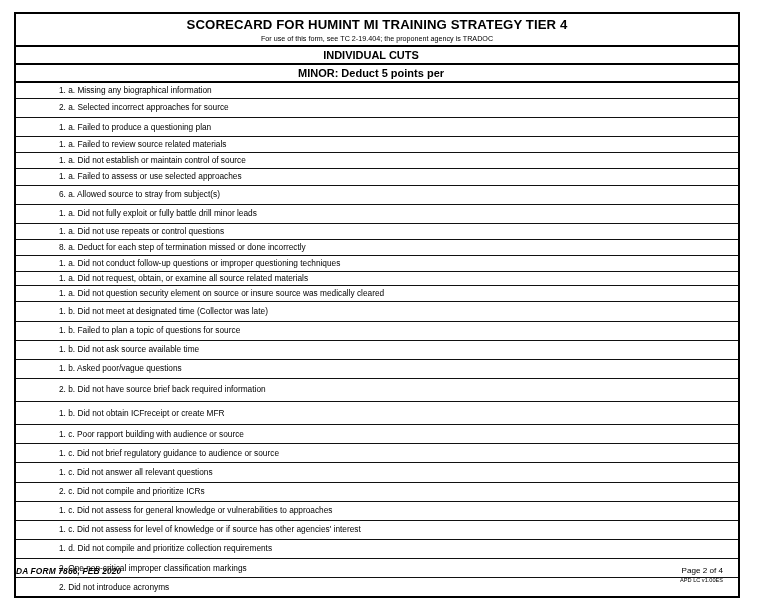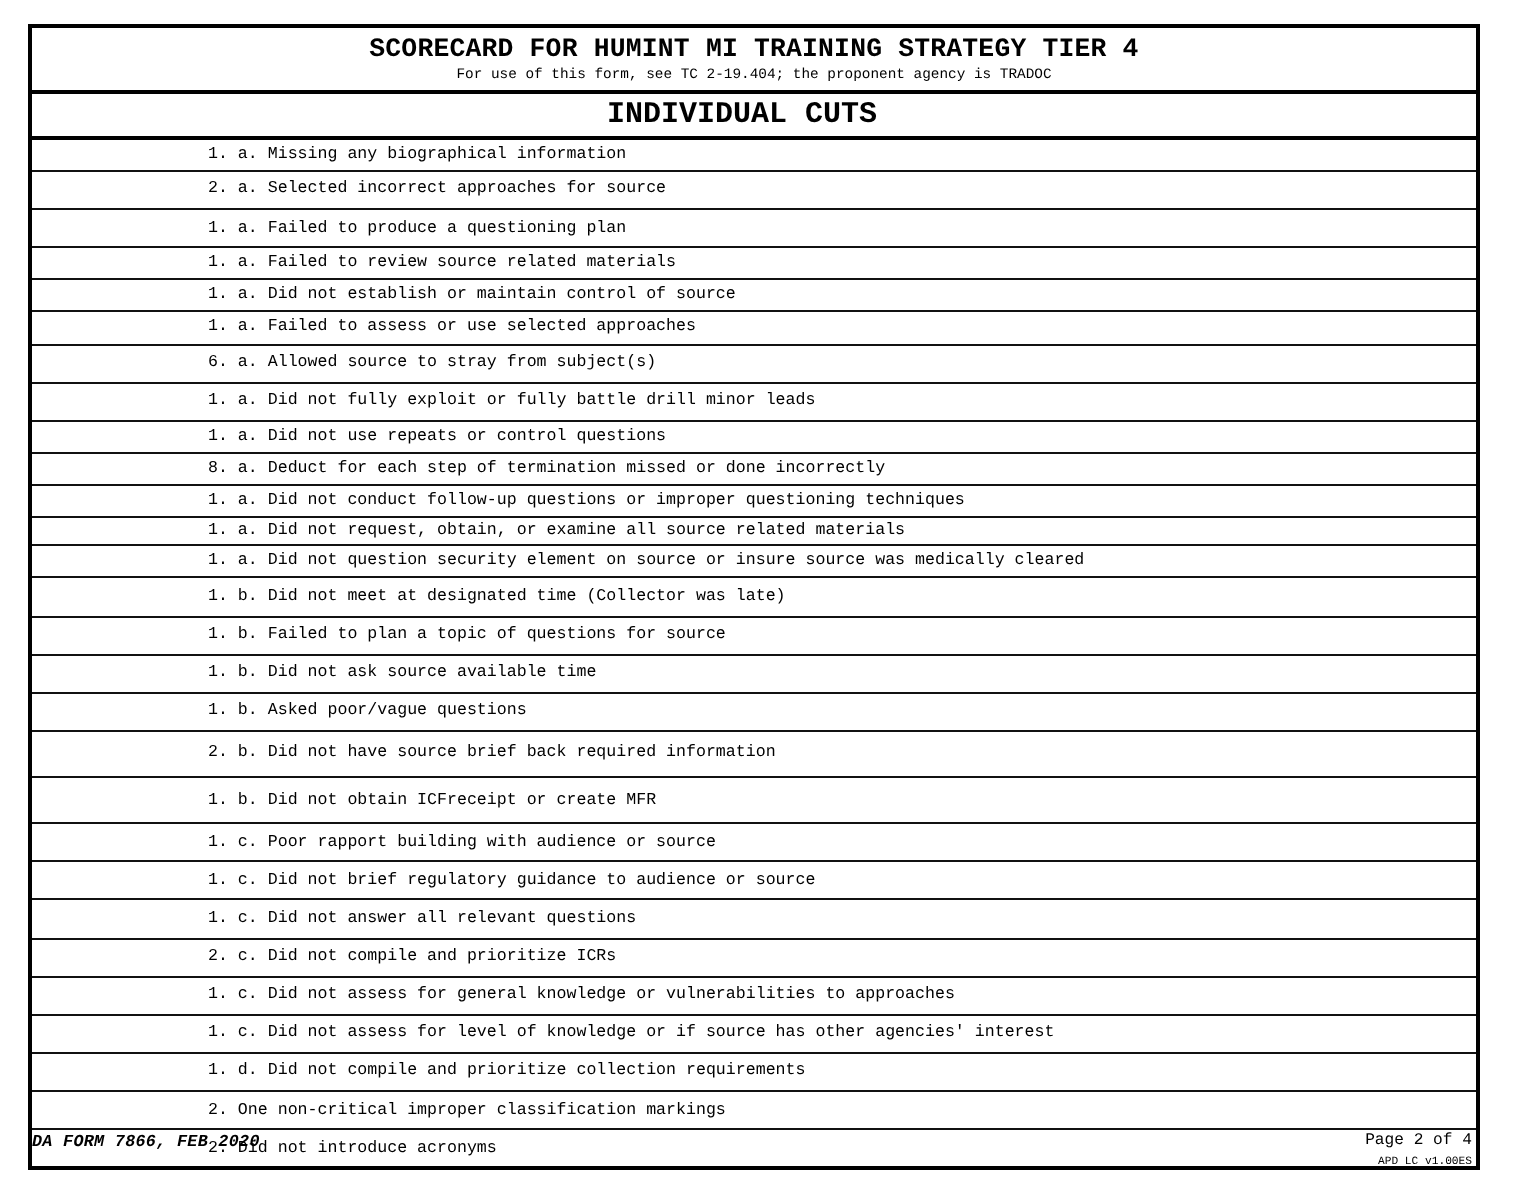--- a/index.html
+++ b/index.html
@@ -13,21 +13,20 @@
     font-family: "Liberation Sans", sans-serif;
     color: #000000;
     overflow: hidden;
   }
   .page {
     position: relative;
     width: 768px;
     height: 514px;
     box-sizing: border-box;
     padding: 12px 28px 0 14px;
-    font-family: Liberation Mono, monospace;
   }
 
   
   .form-table {
     width: 726px;
     border: 2px solid #000;
     border-collapse: collapse;
     box-sizing: border-box;
   }
 
@@ -46,37 +45,36 @@
     font-size: 7.2px;
     font-weight: normal;
     line-height: 1.25;
     margin-top: 1px;
   }
 
   .band-cell {
     border-bottom: 2px solid #000;
     text-align: center;
     padding: 2px 16px 2px 4px;
-    font-size: 15px;
+    font-size: 11px;
     font-weight: bold;
   }
 
   .item-row td {
     border-bottom: 1.6px solid #111;
     padding: 0;
   }
   .item-row:last-child td {
     border-bottom: none;
   }
   .item-text {
     font-size: 8.3px;
     padding-left: 43px;
     line-height: 1.1;
     white-space: nowrap;
-    margin-left: 45px;
   }
   
   .h-a .item-text { padding-top: 3px;   padding-bottom: 3px; }
   .h-b .item-text { padding-top: 4.5px; padding-bottom: 4.5px; }
   .h-c .item-text { padding-top: 6.5px; padding-bottom: 6.5px; }
   .h-d .item-text { padding-top: 2px;   padding-bottom: 2px; }
 
   
   .footer {
     position: absolute;
@@ -89,21 +87,21 @@
     position: absolute;
     left: 2px;
     top: 0;
     font-size: 8.4px;
     font-weight: bold;
     font-style: italic;
     letter-spacing: 0.15px;
   }
   .footer-right {
     position: absolute;
-    right: 4px;
+    right: 17px;
     top: 0;
     text-align: right;
   }
   .page-num {
     font-size: 8.1px;
     line-height: 1.2;
   }
   .apd-code {
     font-size: 5.6px;
     line-height: 1.3;
@@ -122,20 +120,23 @@
         <td class="title-cell">
           <div class="form-title">SCORECARD FOR HUMINT MI TRAINING STRATEGY TIER 4</div>
           <div class="form-subtitle">For use of this form, see TC 2-19.404; the proponent agency is  TRADOC</div>
         </td>
       </tr>
 
       <tr>
         <td class="band-cell">INDIVIDUAL CUTS</td>
       </tr>
 
+      <tr>
+        <td class="band-cell">MINOR: Deduct 5 points per</td>
+      </tr>
 
     </tbody>
     <tbody id="items-body">
         <tr class="item-row h-a">
           <td>
             <div class="item-text">1. a. Missing any biographical information</div>
           </td>
         </tr>
         <tr class="item-row h-b">
           <td>

